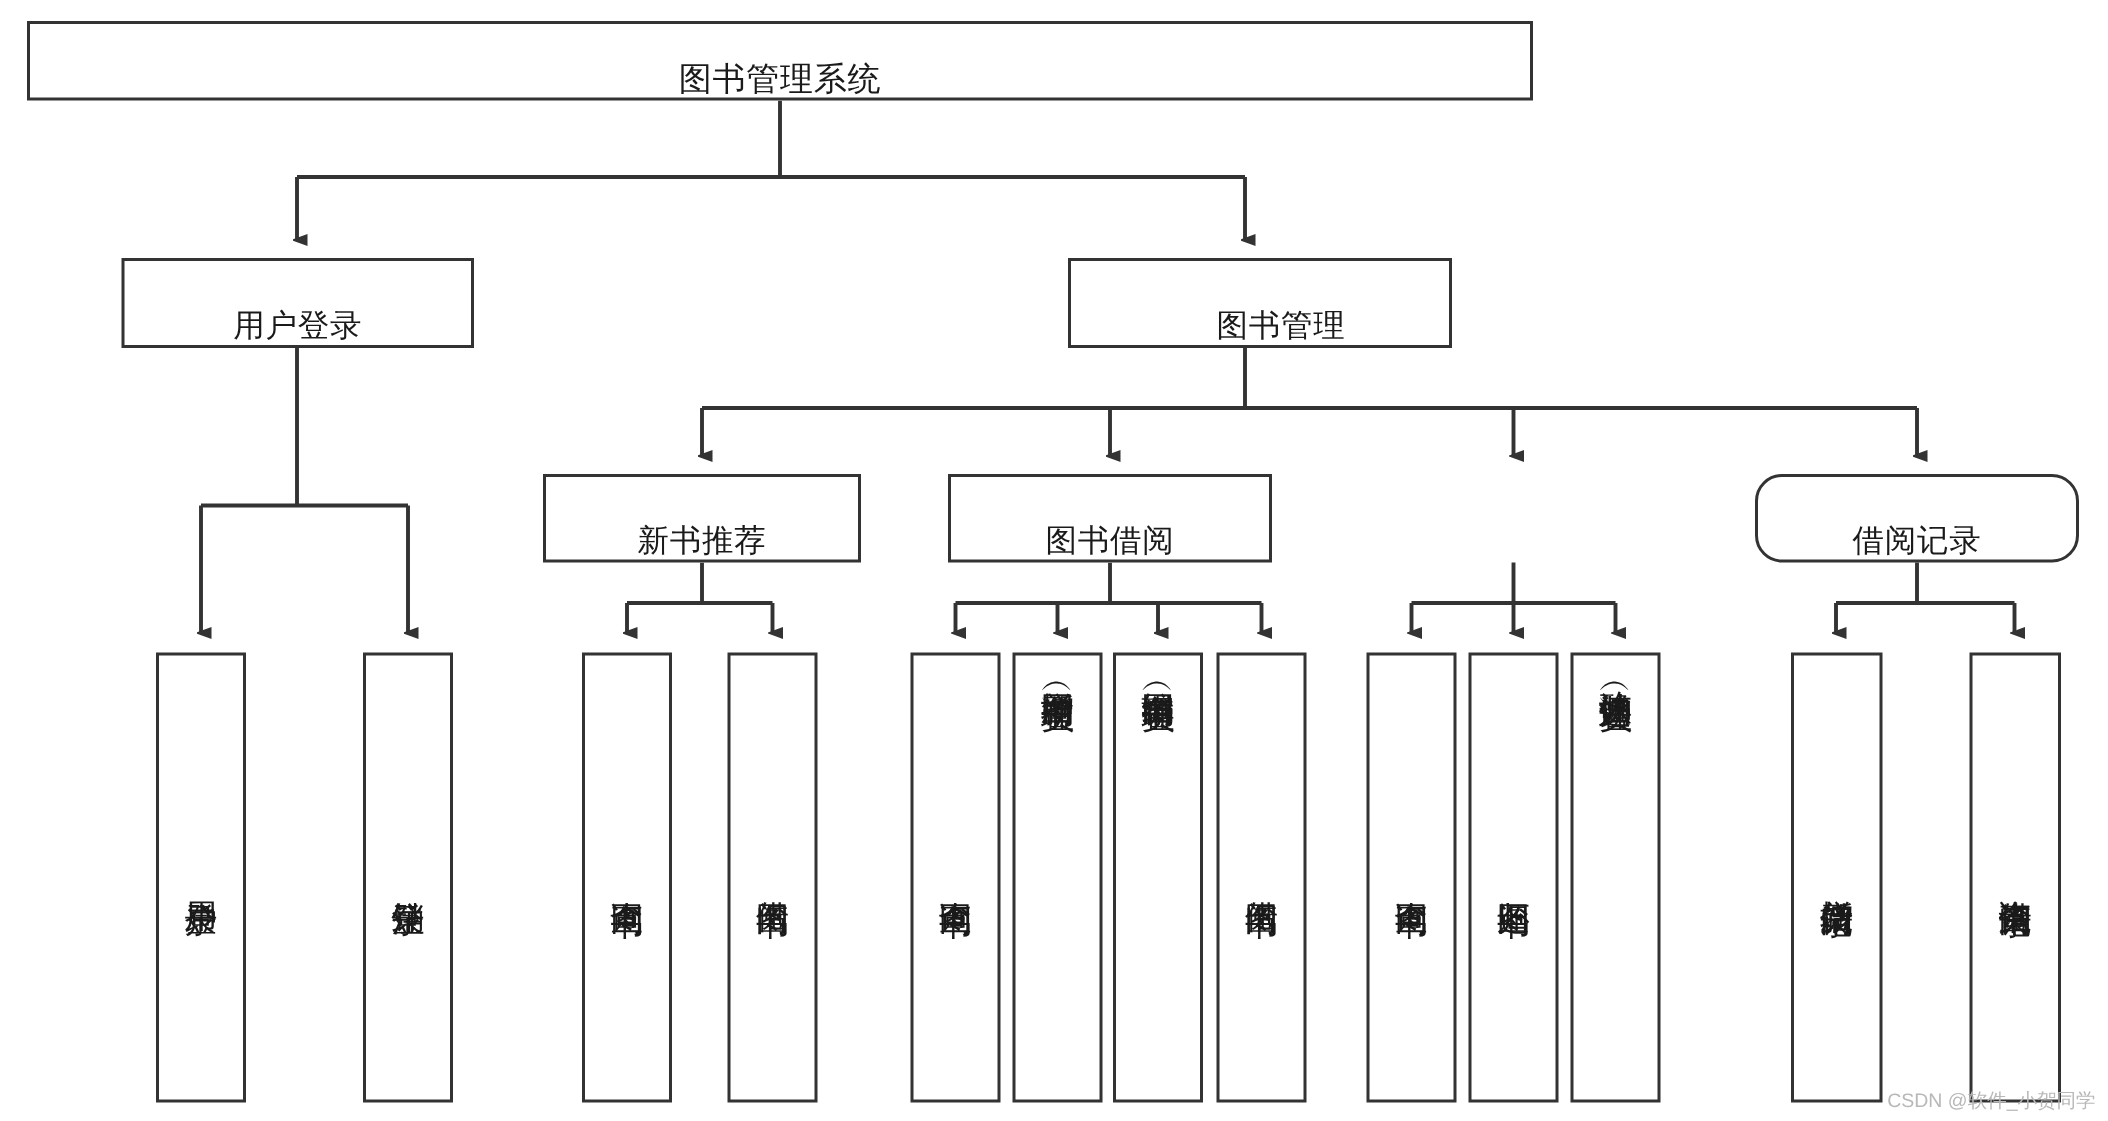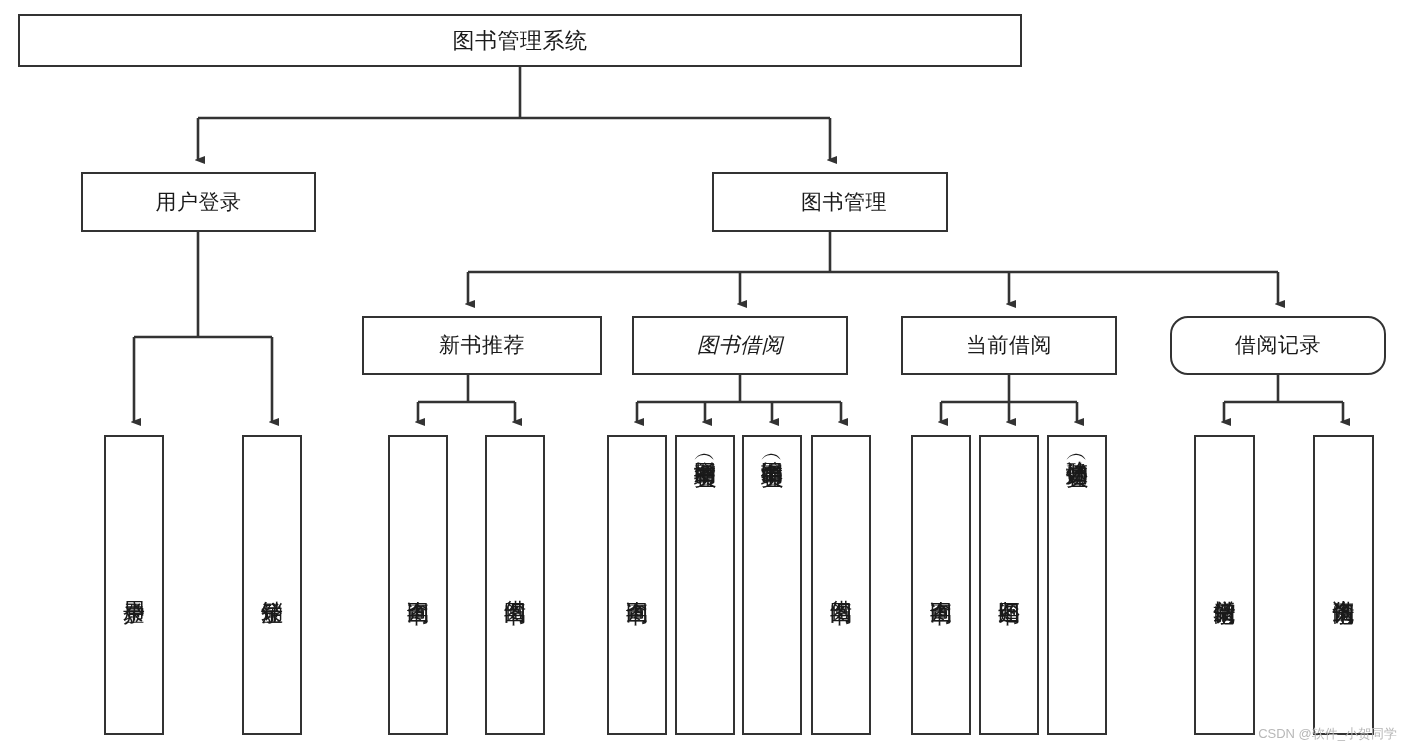--- a/index.html
+++ b/index.html
@@ -24,21 +24,21 @@
     top: 0;
     width: 1405px;
     height: 747px;
   }
   .node {
     position: absolute;
     box-sizing: border-box;
     background: #ffffff;
     border: 2px solid #333333;
     display: flex;
-    align-items: center;
+    align-items: flex-end;
     justify-content: center;
     z-index: 2;
   }
   .node-label {
     font-size: 21px;
     line-height: 1.15;
     color: #1a1a1a;
     white-space: nowrap;
     letter-spacing: 0.5px;
   }
@@ -129,35 +129,32 @@
   </svg>
 
   <div class="node root" style="left:18px; top:14px; width:1004px; height:53px;">
     <span class="node-label">图书管理系统</span>
   </div>
 
   <div class="node" style="left:81px; top:172px; width:235px; height:60px;">
     <span class="node-label">用户登录</span>
   </div>
 
-  <div class="node" style="left:712px; top:172px; width:236px; height:60px;padding-left:28px;">
+  <div class="node" style="left:712px; top:172px; width:256px; height:60px;padding-left:28px;">
     <span class="node-label">图书管理</span>
   </div>
 
-  <div class="node" style="left:362px; top:316px; width:240px; height:59px;">
+  <div class="node" style="left:362px; top:316px; width:212px; height:59px;">
     <span class="node-label">新书推荐</span>
   </div>
 
-  <div class="node" style="left:632px; top:316px; width:216px; height:59px;font-style:italic;">
+  <div class="node" style="left:632px; top:316px; width:216px; height:59px;">
     <span class="node-label">图书借阅</span>
   </div>
 
-  <div class="node" style="left:901px; top:316px; width:216px; height:59px;">
-    <span class="node-label">当前借阅</span>
-  </div>
 
   <div class="node" style="left:1170px; top:316px; width:216px; height:59px;border-radius:18px;">
     <span class="node-label">借阅记录</span>
   </div>
 
   <div class="node leaf centered" style="left:104px; top:435px; width:60px; height:300px;">
     <span class="node-label">用户登录</span>
   </div>
 
   <div class="node leaf centered" style="left:242px; top:435px; width:60px; height:300px;">

